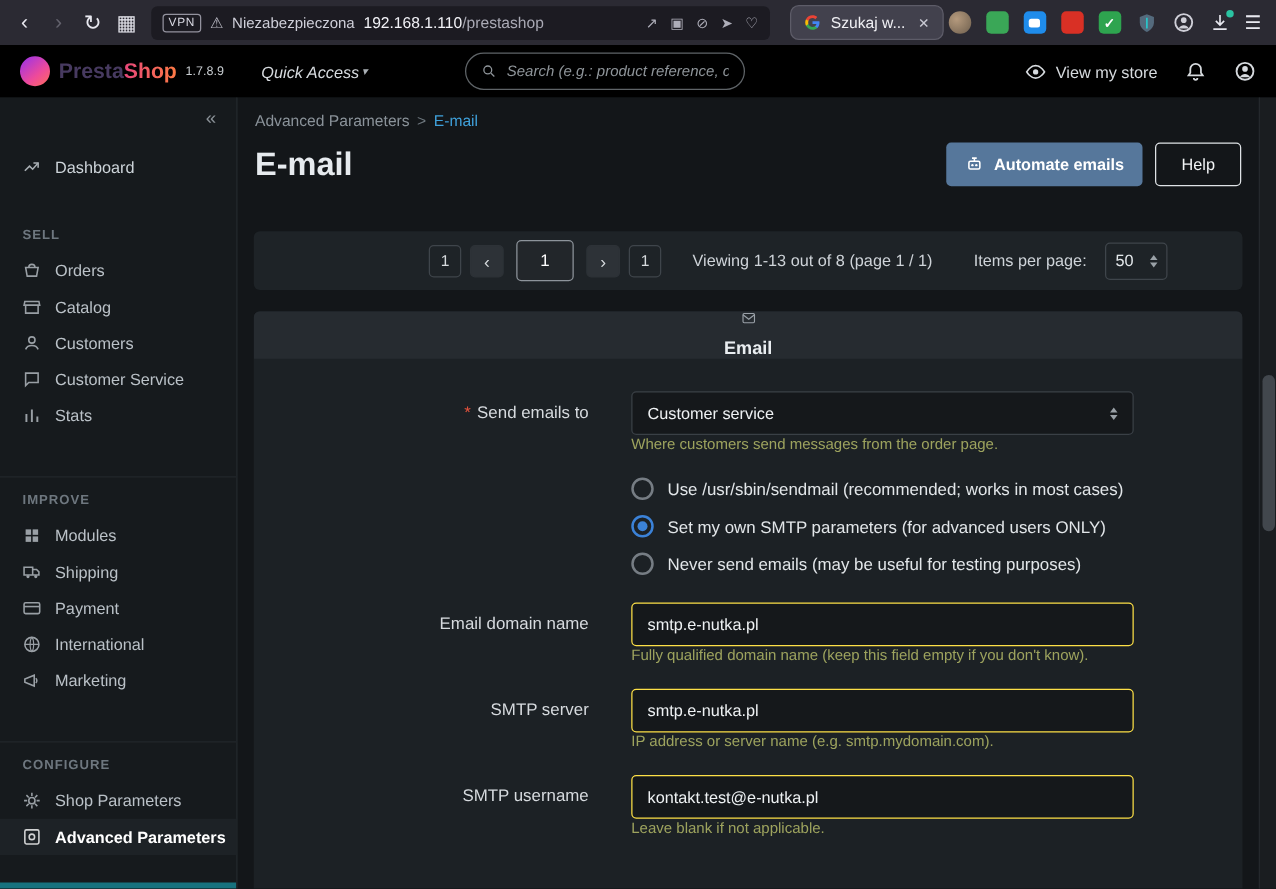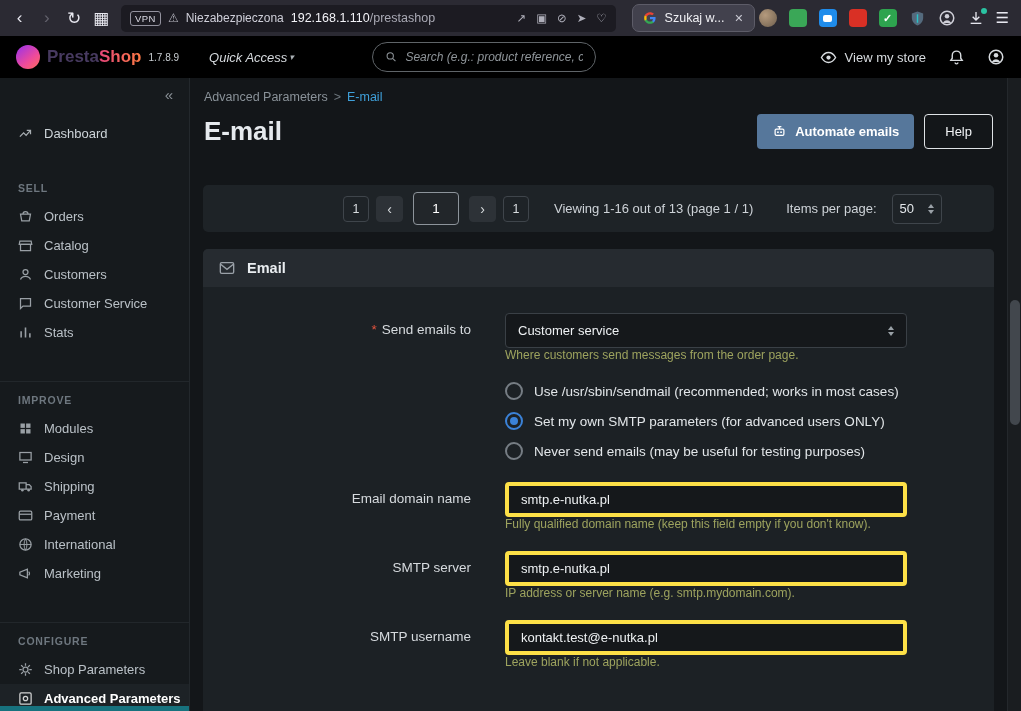--- a/index.html
+++ b/index.html
@@ -77,28 +77,28 @@
   .pg-input{width:46px;height:33px;background:#22262a;border:1px solid #8d949b;border-radius:4px;color:#fff;text-align:center;font-size:13.5px;margin:0 3px;outline:none;}
   .viewing{margin-left:18px;}
   .ipp-label{margin-left:26px;}
   .ipp-select{margin-left:8px;width:50px;height:30px;border:1px solid #3f454b;border-radius:4px;display:flex;align-items:center;justify-content:space-between;padding:0 7px;color:#e3e7ea;font-size:13px;}
   .spin{display:flex;flex-direction:column;gap:2px;}
   .spin i{display:block;width:0;height:0;border-left:3.5px solid transparent;border-right:3.5px solid transparent;}
   .spin .up{border-bottom:4.5px solid #9aa1a7;}
   .spin .down{border-top:4.5px solid #9aa1a7;}
 
   .email-panel{margin:17px 13px 0;background:#1c2125;border-radius:5px 5px 0 0;overflow:hidden;flex:1;}
-  .panel-header{height:38px;background:#262b30;display:flex;align-items:center;gap:11px;padding:0 15px;color:#9aa1a8;}
+  .panel-header{height:38px;background:#262b30;display:flex;align-items:center;gap:11px;padding:0 15px;color:#9aa1a8;flex-direction:column;}
   .panel-title{color:#e9edf0;font-size:14.5px;font-weight:700;}
   .panel-body{padding-top:26px;}
   .form-row{display:flex;margin-bottom:20px;}
   .col-label{width:302px;text-align:right;padding-right:34px;padding-top:9px;color:#d6dade;font-size:13.5px;}
   .req{color:#e5533d;margin-right:5px;}
   .col-field{width:402px;}
-  .field-input{width:100%;height:35px;background:#15181b;border:4px solid #fde047;border-radius:4px;color:#eef1f3;font-size:13px;padding:12px 12px;outline:none;}
+  .field-input{width:100%;height:35px;background:#15181b;border:1px solid #fde047;border-radius:4px;color:#eef1f3;font-size:13px;padding:12px 12px;outline:none;}
   .help-text{margin-top:0;font-size:12px;color:#9da35e;}
   .select-box{width:100%;height:35px;background:#15181b;border:1px solid #3a4046;border-radius:4px;color:#eef1f3;font-size:13px;padding:0 12px;display:flex;align-items:center;justify-content:space-between;}
   .radio-group{margin-bottom:10px;}
   .radio-row{display:flex;align-items:center;gap:11px;margin-bottom:12px;}
   .radio{width:18px;height:18px;border:2px solid #767d84;border-radius:50%;position:relative;flex:0 0 auto;background:transparent;}
   .radio.checked{border-color:#3b82d8;}
   .radio.checked::after{content:"";position:absolute;inset:3px;border-radius:50%;background:#3b82d8;}
   .radio-label{color:#e2e6e9;font-size:13.5px;}
 
   .scrollbar{width:14px;background:#1a1d20;flex:0 0 auto;position:relative;border-left:1px solid #24282c;}
@@ -260,27 +260,20 @@
       <div class="side-section">
         <div class="side-title">IMPROVE</div>
         <div class="side-item">
           <svg viewBox="0 0 24 24">
               <rect x="4" y="4" width="7" height="7" fill="currentColor"></rect>
               <rect x="13" y="4" width="7" height="7" fill="currentColor"></rect>
               <rect x="4" y="13" width="7" height="7" fill="currentColor"></rect>
               <rect x="13" y="13" width="7" height="7" fill="currentColor"></rect>
             </svg>
           <span>Modules</span>
-        </div>
-        <div class="side-item">
-          <svg viewBox="0 0 24 24">
-              <rect x="3" y="4" width="18" height="12" fill="none" stroke="currentColor" stroke-width="2"></rect>
-              <path d="M8 20h8" stroke="currentColor" stroke-width="2"></path>
-            </svg>
-          <span>Design</span>
         </div>
         <div class="side-item">
           <svg viewBox="0 0 24 24">
               <path d="M2 6h11v10H2zM13 9h5l3 3v4h-8" fill="none" stroke="currentColor" stroke-width="2"></path>
               <circle cx="7" cy="18" r="2" fill="currentColor"></circle>
               <circle cx="17" cy="18" r="2" fill="currentColor"></circle>
             </svg>
           <span>Shipping</span>
         </div>
         <div class="side-item">
@@ -348,21 +341,21 @@
           <button class="btn-help">Help</button>
         </div>
       </div>
 
       <div class="pagination-panel">
         <span class="pg-box">1</span>
         <span class="pg-box pg-arrow">‹</span>
         <input class="pg-input" value="1" style="">
         <span class="pg-box pg-arrow">›</span>
         <span class="pg-box">1</span>
-        <span class="viewing">Viewing 1-16 out of 13 (page 1 / 1)</span>
+        <span class="viewing">Viewing 1-13 out of 8 (page 1 / 1)</span>
         <span class="ipp-label">Items per page:</span>
         <span class="ipp-select">
           <span>50</span>
           <span class="spin">
               <i class="up"></i>
               <i class="down"></i>
             </span>
         </span>
       </div>
 

